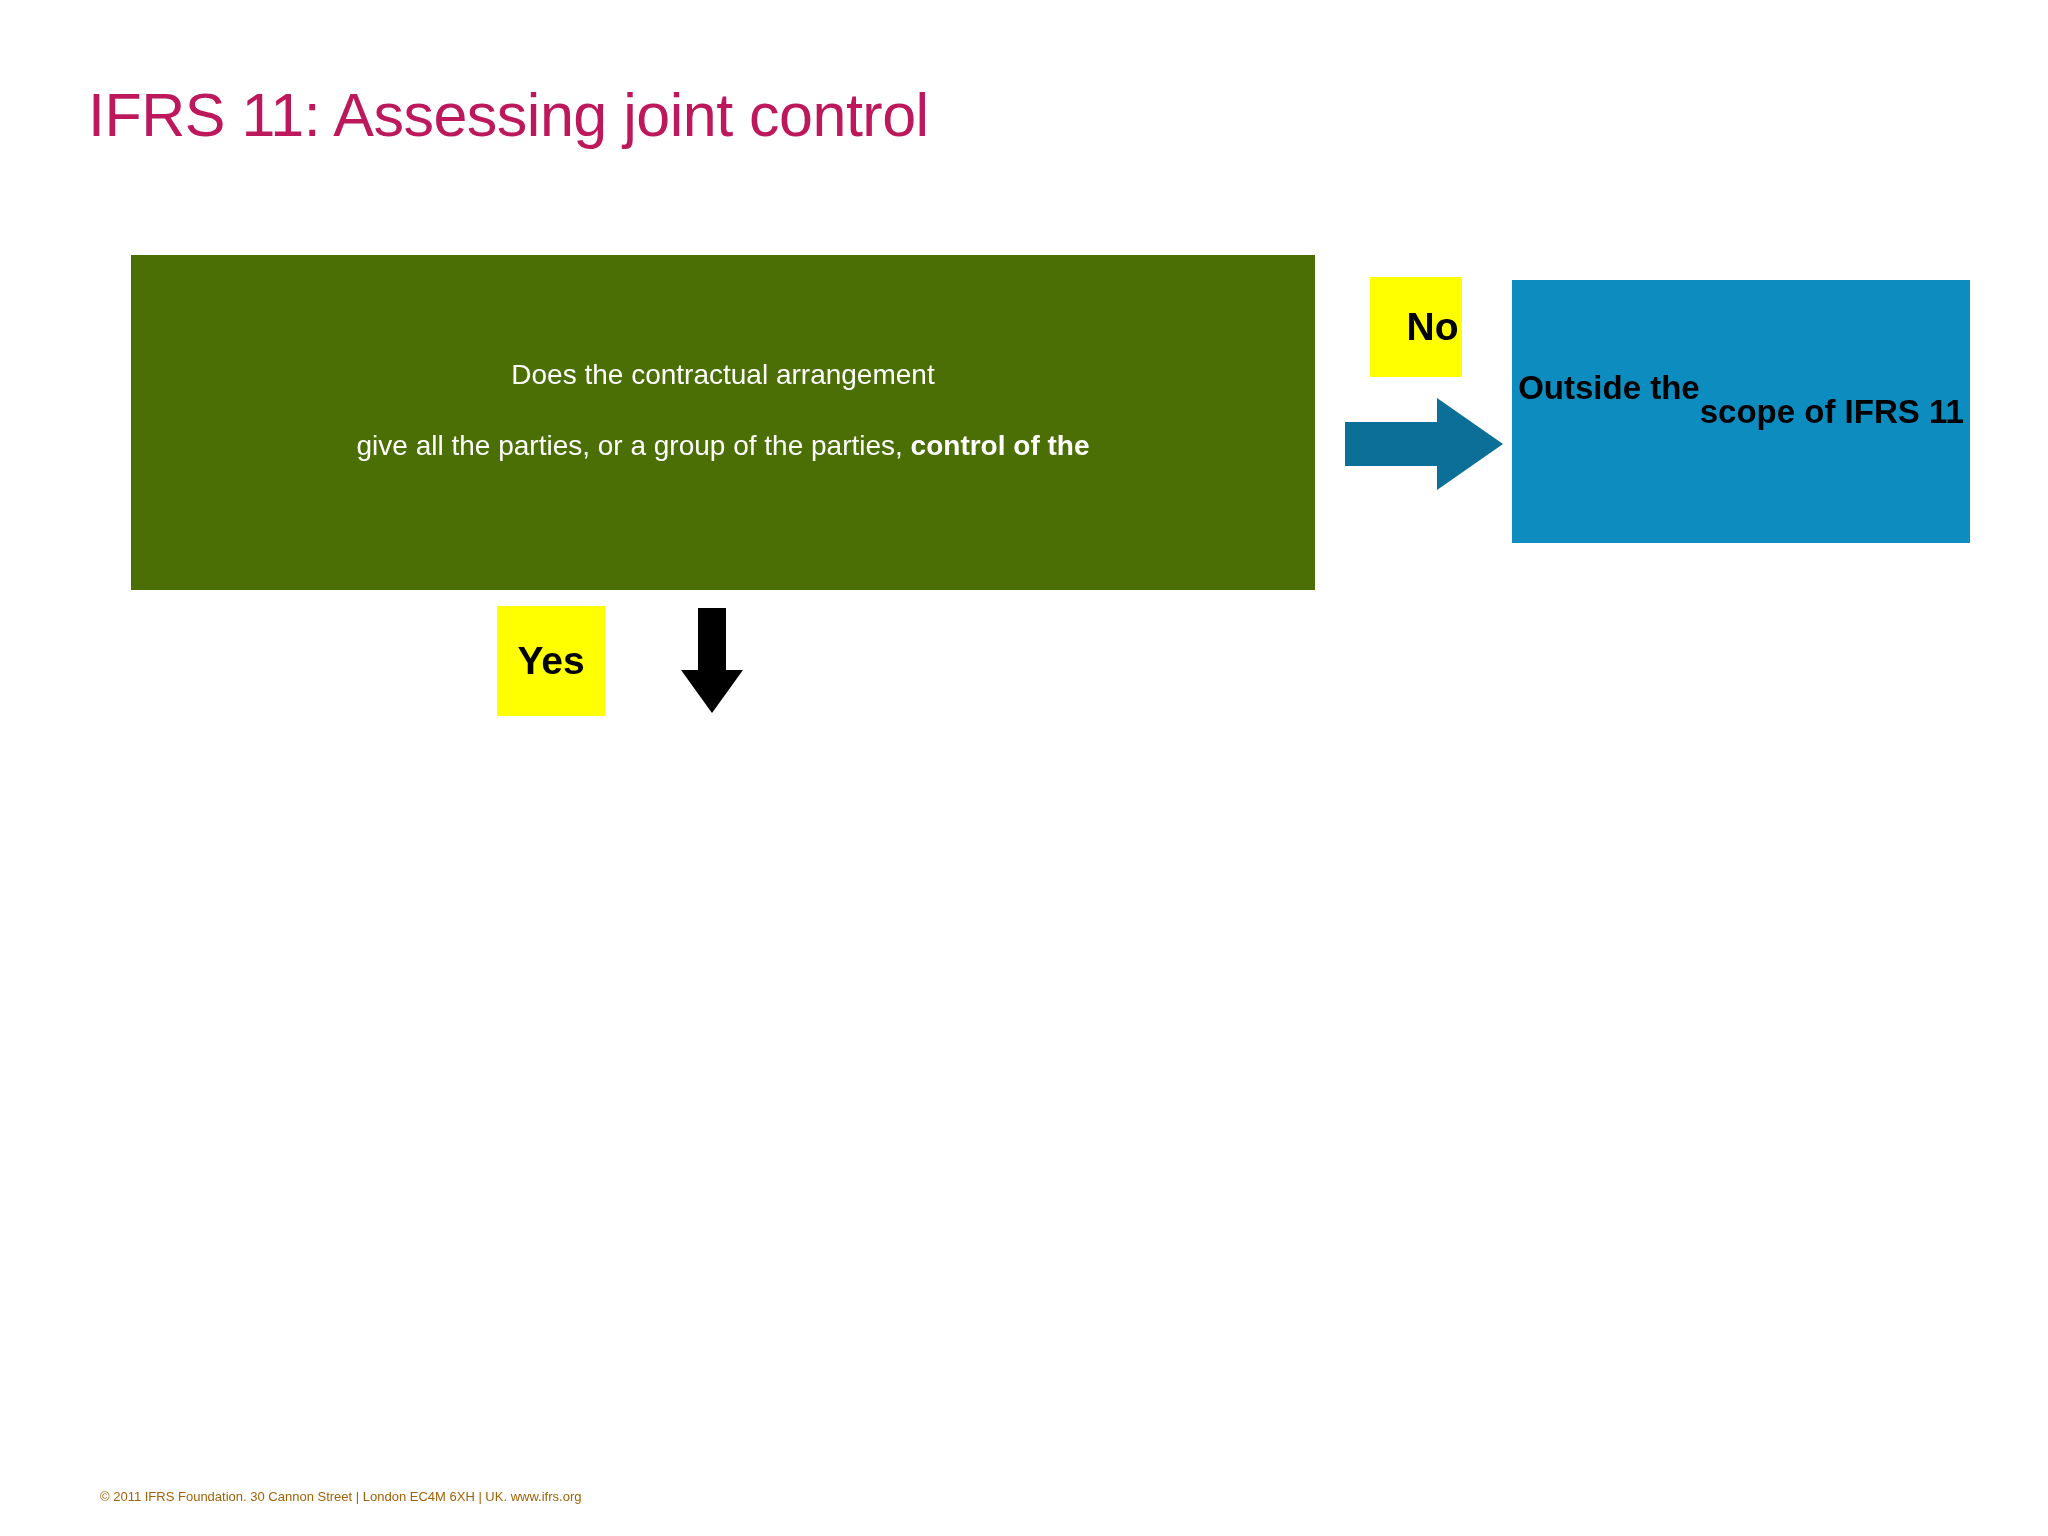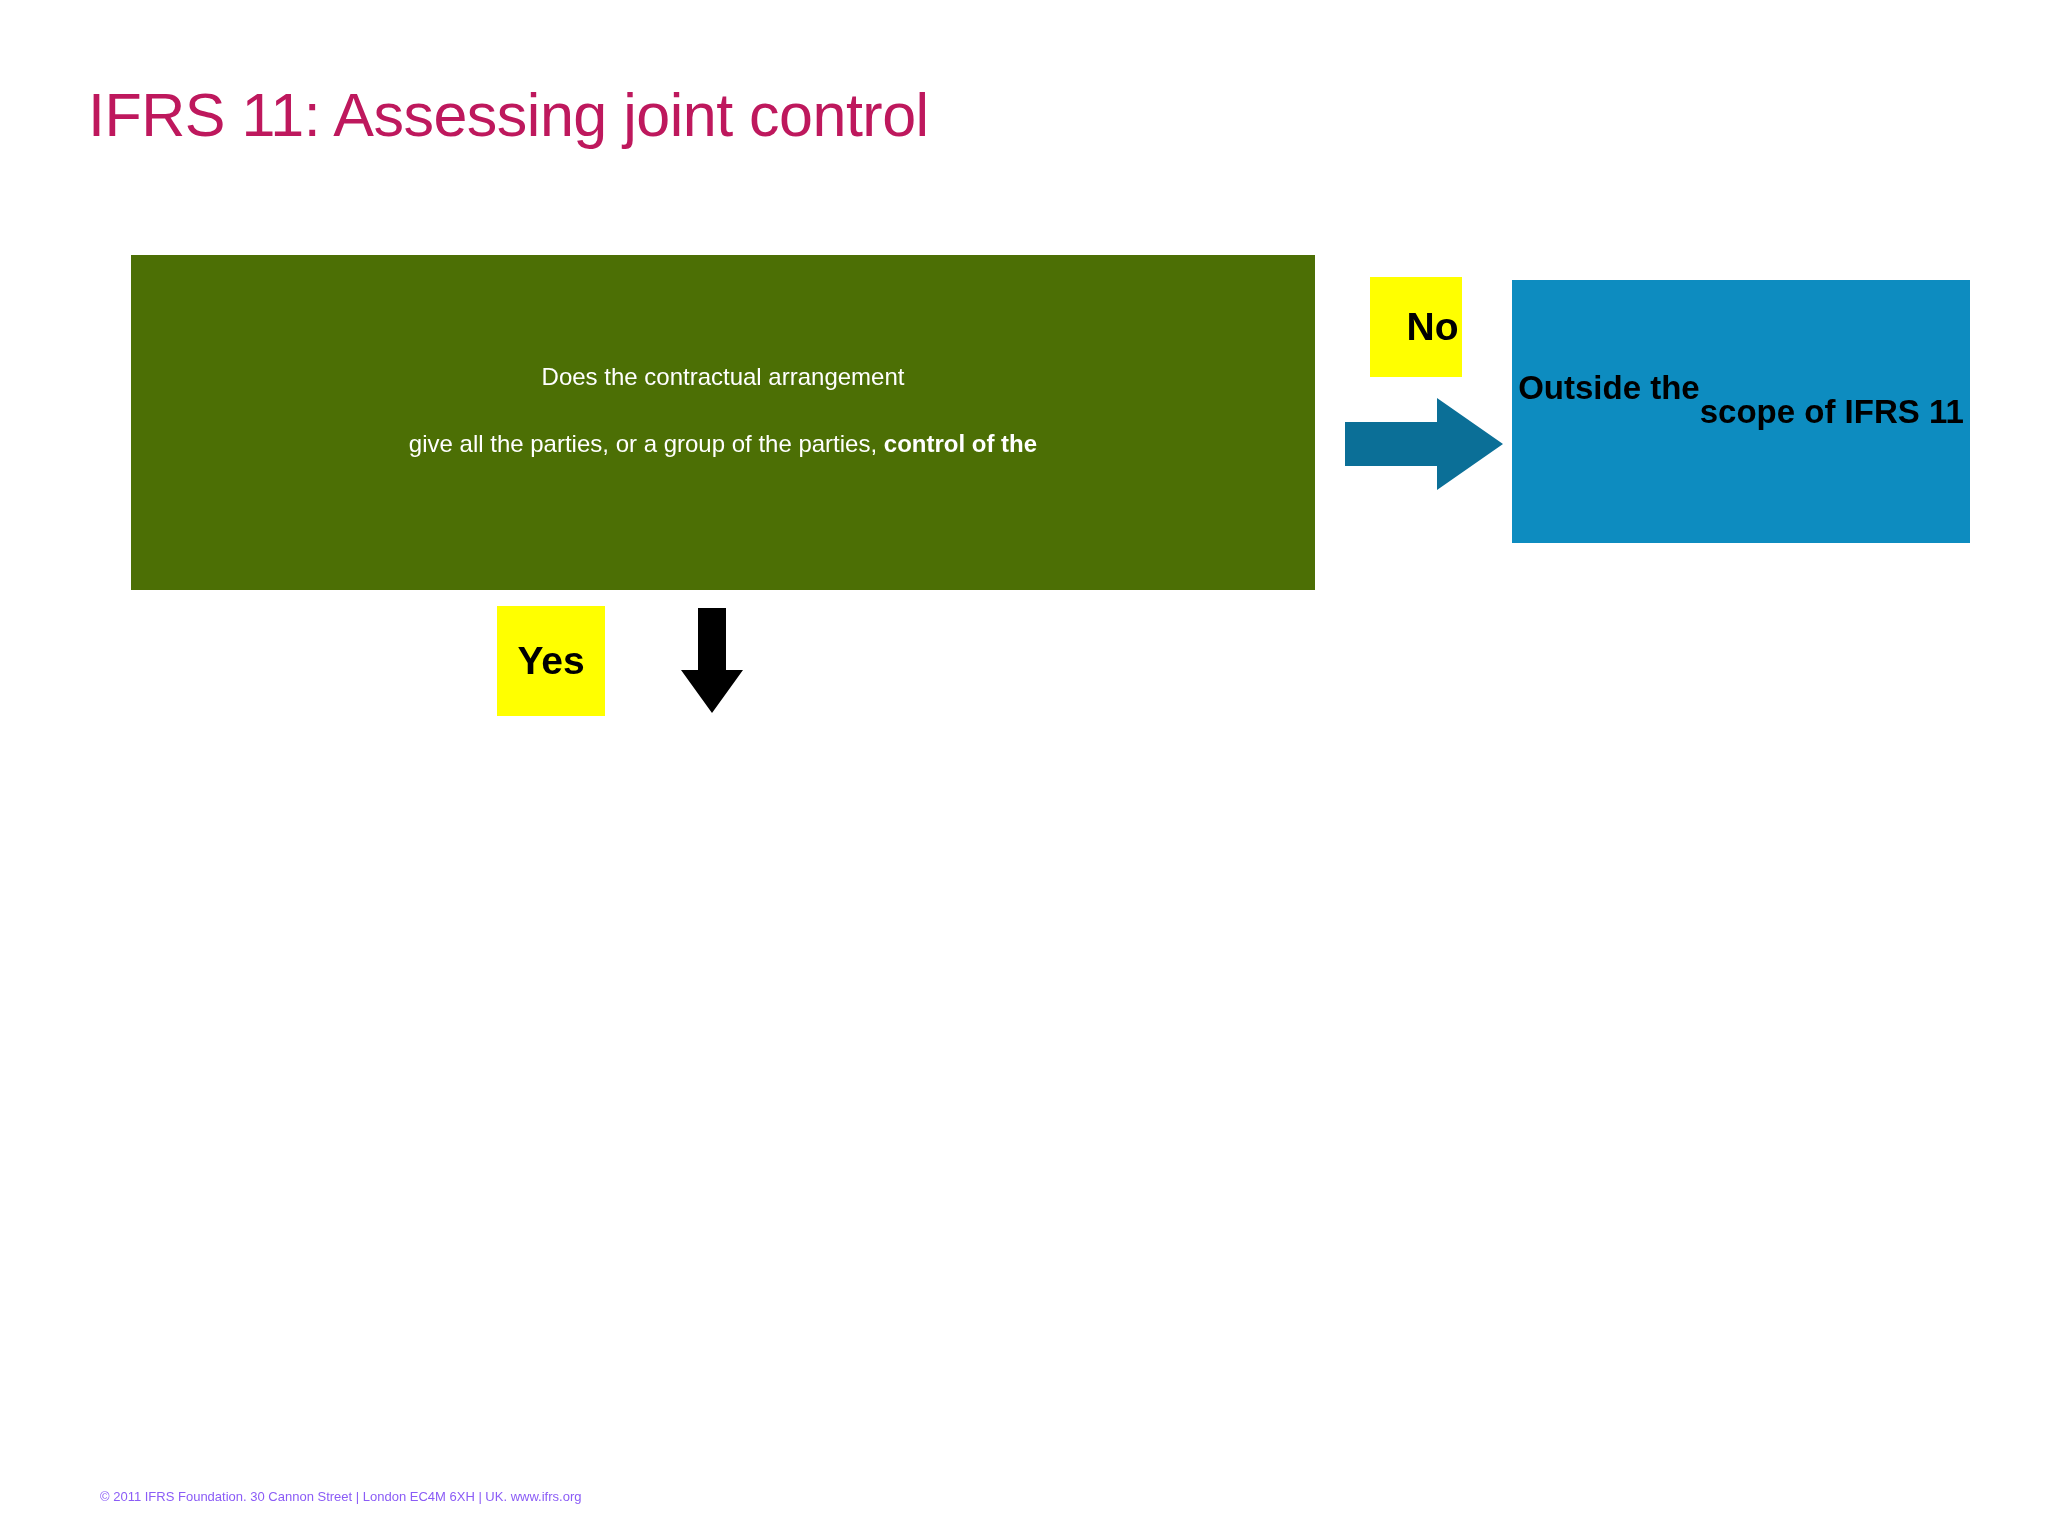--- a/index.html
+++ b/index.html
@@ -44,21 +44,21 @@
     height: 335px;
     background: #4c6f05;
     box-sizing: border-box;
     display: flex;
     flex-direction: column;
     align-items: center;
     justify-content: center;
   }
   .decision-line {
     color: #ffffff;
-    font-size: 24px;
+    font-size: 28px;
     line-height: 1.0;
     text-align: center;
     white-space: nowrap;
     padding: 0 10px;
   }
   .decision-line.l1 { margin-bottom: 43px; }
   .decision-line.l2 { margin-bottom: 24px; }
   .decision-line b { font-weight: bold; }
 
   
@@ -131,21 +131,21 @@
     height: 105px;
   }
   .arrow-down svg { display: block; width: 100%; height: 100%; }
 
   
   .footer {
     position: absolute;
     left: 100px;
     top: 1489px;
     font-size: 13px;
-    color: #8b5cf6;
+    color: #a16207;
     white-space: nowrap;
     font-family: "Liberation Sans", sans-serif;
   }
 </style>
 </head>
 <body>
 
 <div class="slide">
 
   <div class="slide-title">IFRS 11: Assessing joint control</div>

